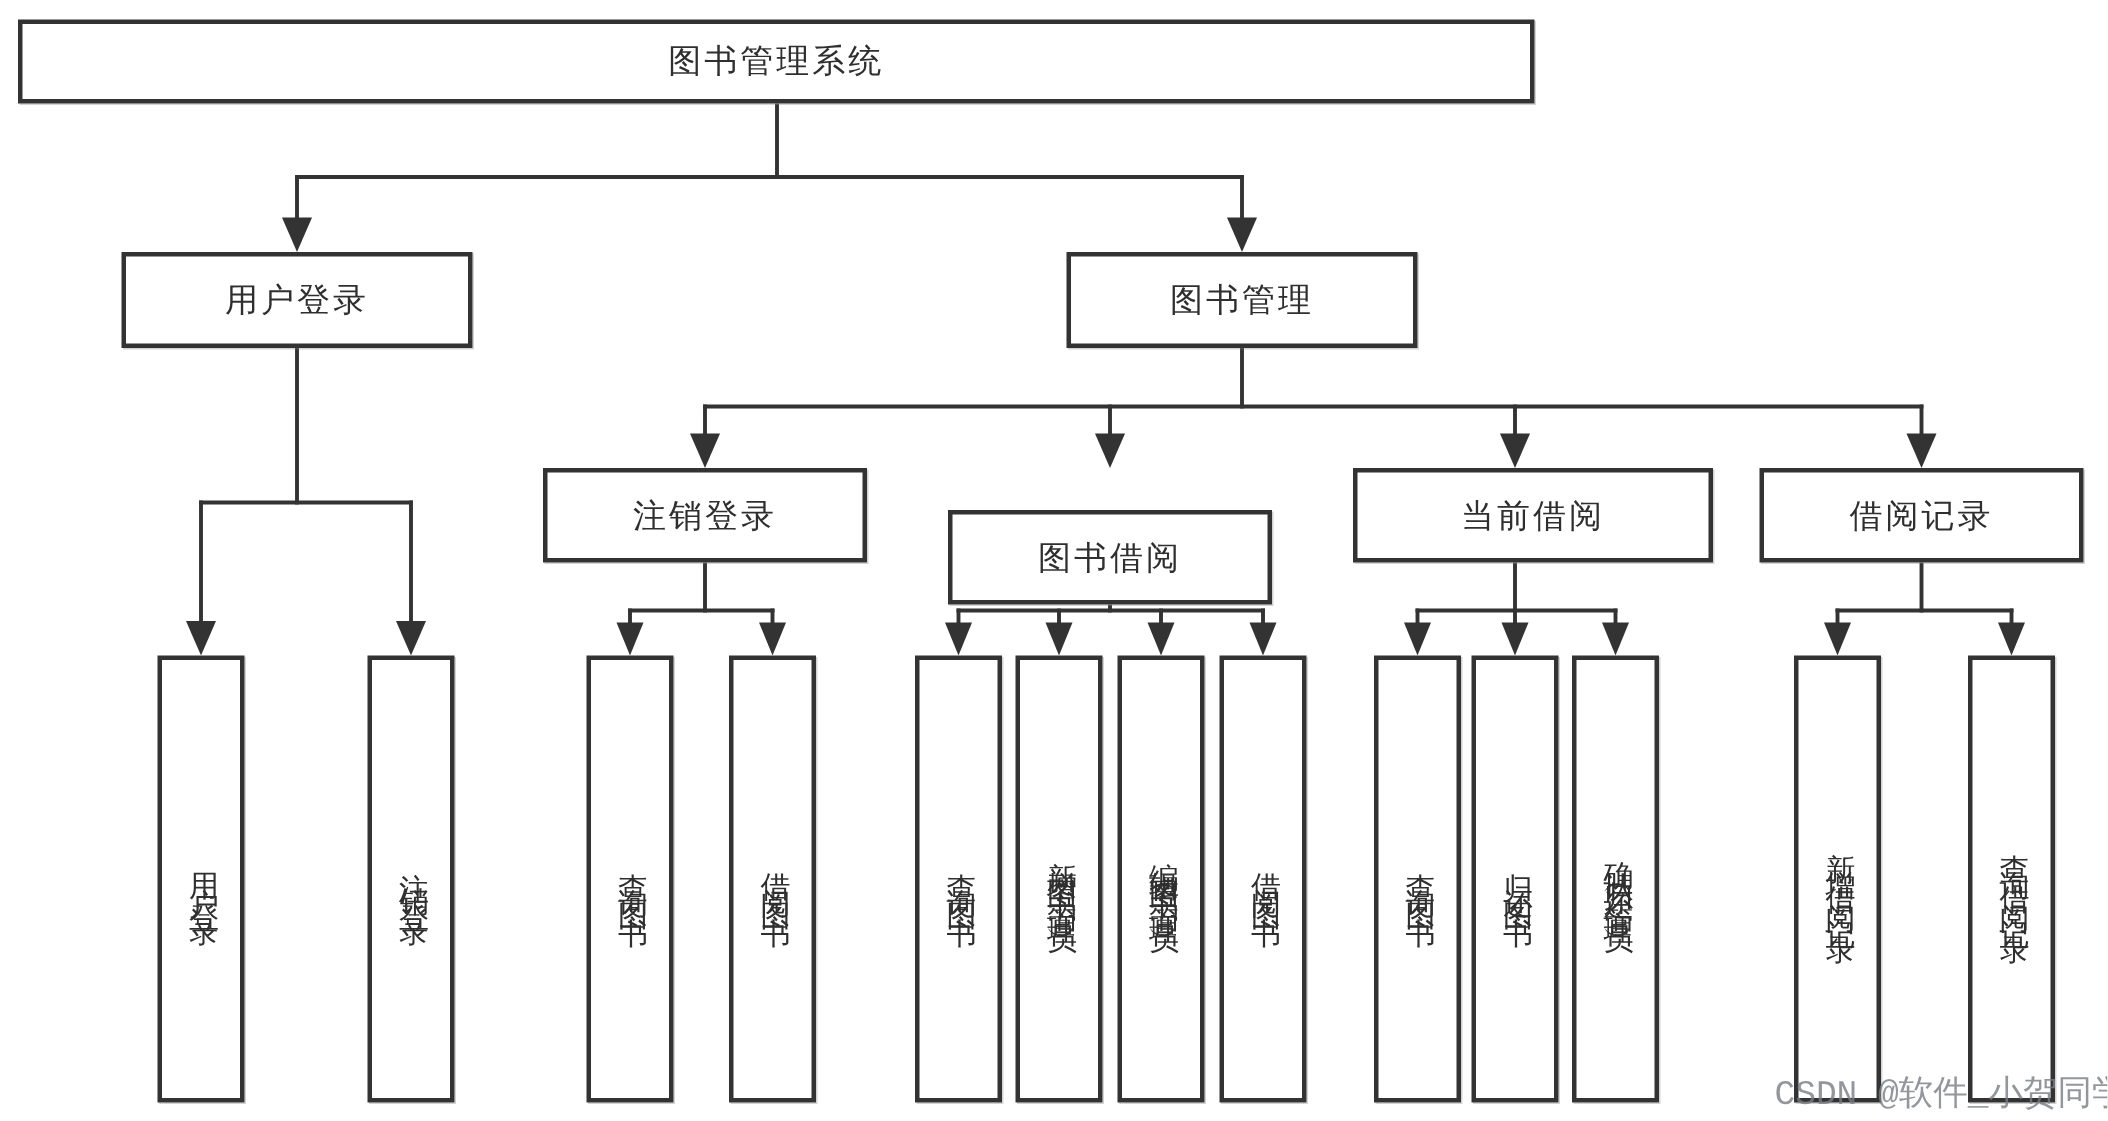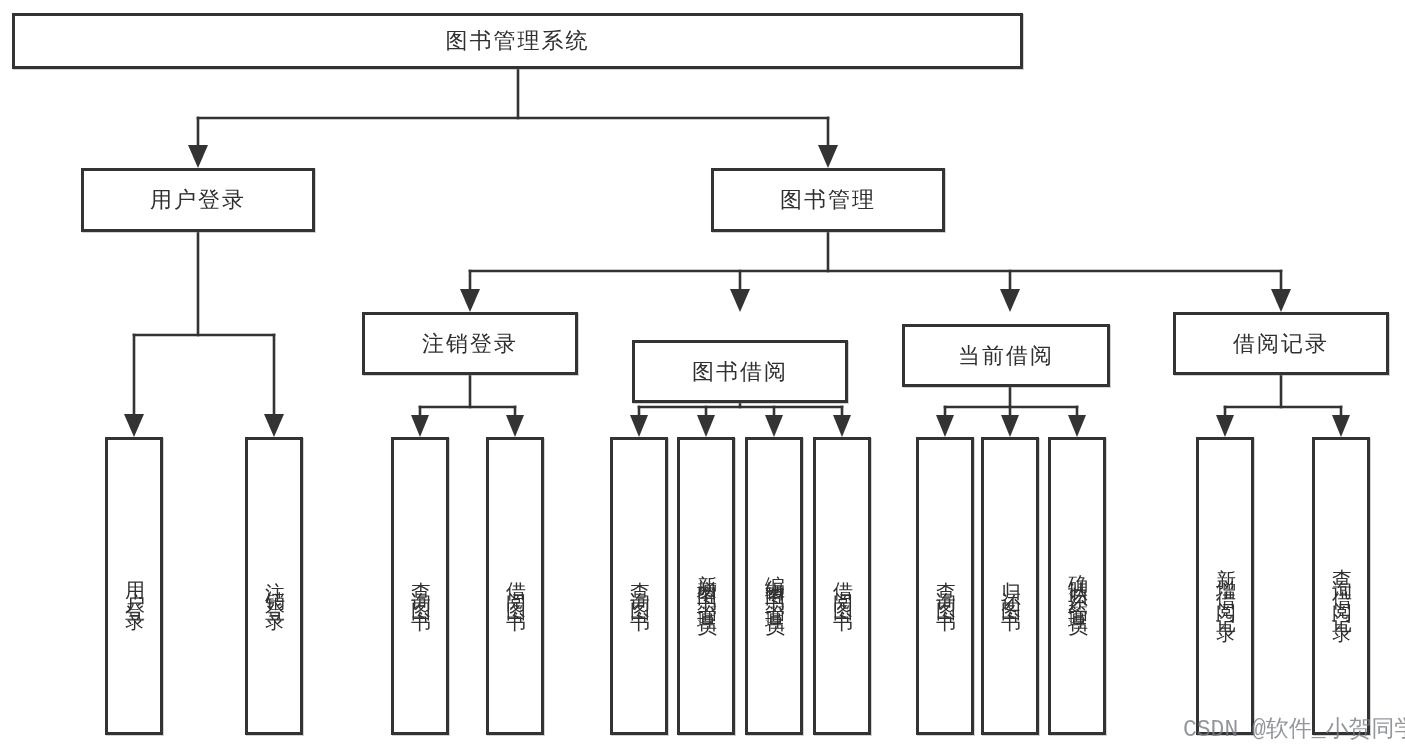--- a/index.html
+++ b/index.html
@@ -157,21 +157,21 @@
   <div class="node" style="left:711px; top:168px; width:234px; height:64px;">
     <span class="lbl">图书管理</span>
   </div>
 
   <div class="node" style="left:362px; top:312px; width:216px; height:63px;">
     <span class="lbl">注销登录</span>
   </div>
   <div class="node" style="left:632px; top:312px; width:216px; height:63px;margin-top:28px;">
     <span class="lbl">图书借阅</span>
   </div>
-  <div class="node" style="left:902px; top:324px; width:208px; height:63px;text-align:right;">
+  <div class="node" style="left:902px; top:312px; width:240px; height:63px;text-align:right;">
     <span class="lbl">当前借阅</span>
   </div>
   <div class="node" style="left:1173px; top:312px; width:216px; height:63px;text-align:right;">
     <span class="lbl">借阅记录</span>
   </div>
 
   <div class="node leaf ls4" style="left:105px; top:437px; width:58px; height:298px;">
     <span class="lbl">用户登录</span>
   </div>
   <div class="node leaf ls4" style="left:245px; top:437px; width:58px; height:298px;">

